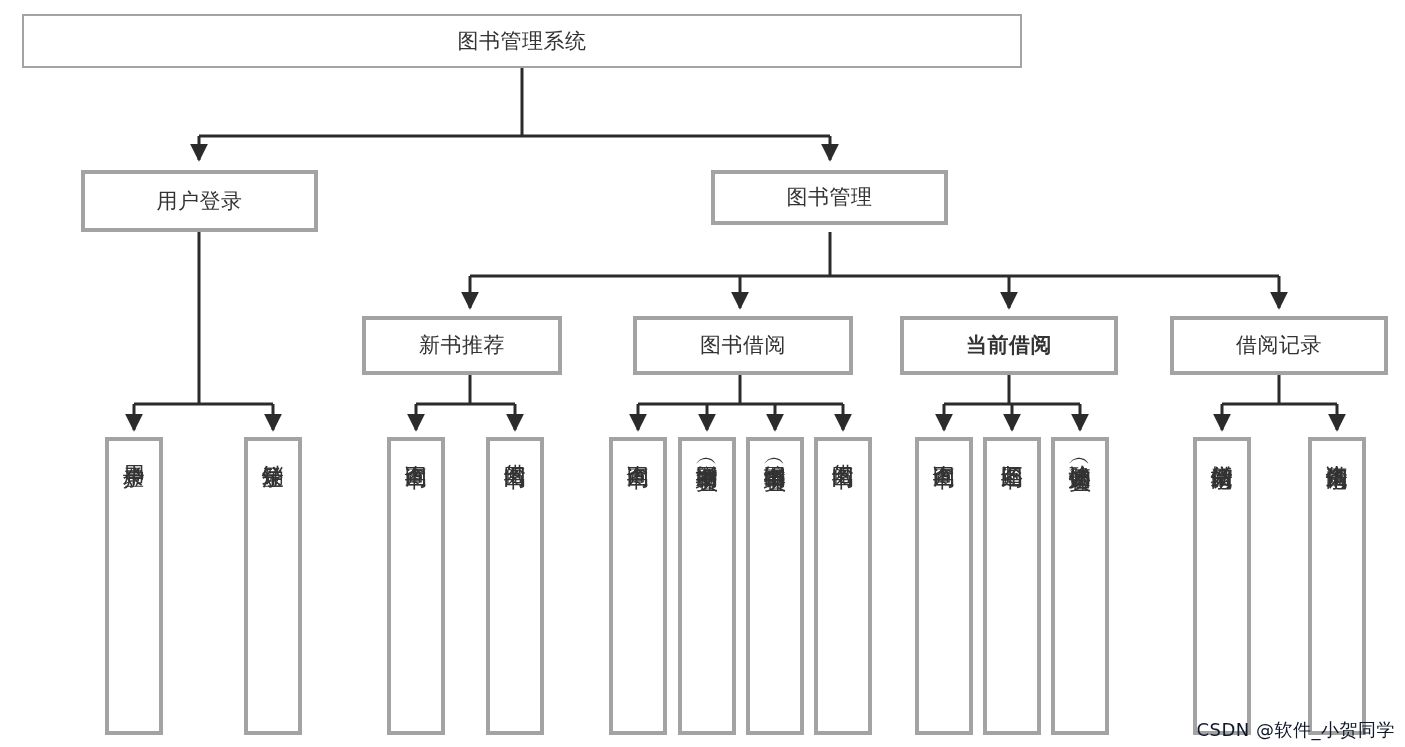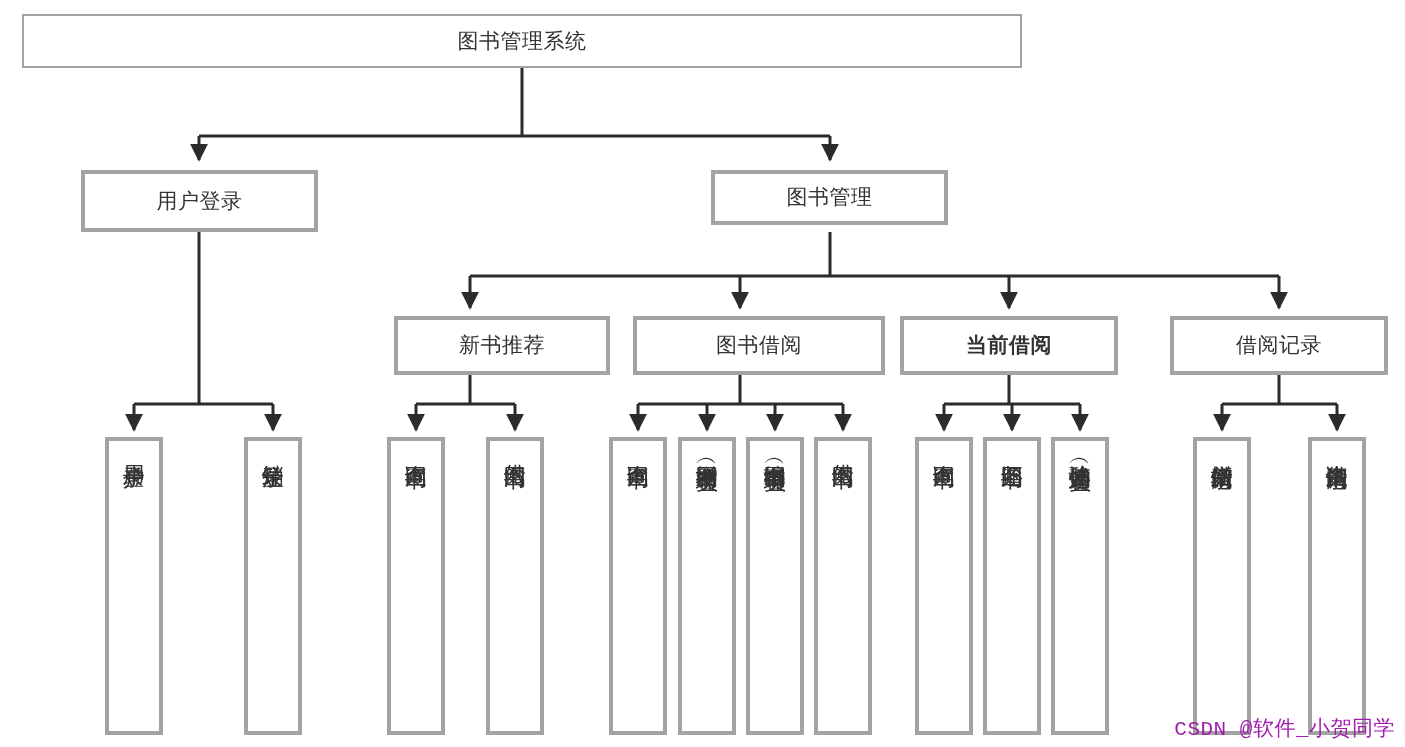--- a/index.html
+++ b/index.html
@@ -56,26 +56,25 @@
     font-size: 22px;
     line-height: 1.25;
     letter-spacing: 1px;
     white-space: nowrap;
     height: auto;
   }
   .watermark {
     position: absolute;
     right: 10px;
     bottom: 5px;
-    color: #a21caf;
-    font-size: 21px;
+    color: #0f172a;
+    font-size: 18px;
     letter-spacing: 0.5px;
     z-index: 3;
     white-space: nowrap;
-    font-family: Liberation Mono, monospace;
   }
 </style>
 </head>
 <body>
 
 <div id="canvas">
 
   <svg id="wires" viewBox="0 0 1405 747">
     <defs>
       <marker id="arrow" viewBox="0 0 10 10" refX="9" refY="5" markerWidth="6" markerHeight="6" orient="auto-start-reverse">
@@ -130,24 +129,24 @@
     <span class="node-label">图书管理系统</span>
   </div>
 
   <div class="node" style="left:81px; top:170px; width:237px; height:62px;">
     <span class="node-label">用户登录</span>
   </div>
   <div class="node" style="left:711px; top:170px; width:237px; height:55px;">
     <span class="node-label">图书管理</span>
   </div>
 
-  <div class="node" style="left:362px; top:316px; width:216px; height:59px;margin-left:32px;">
+  <div class="node" style="left:362px; top:316px; width:200px; height:59px;">
     <span class="node-label">新书推荐</span>
   </div>
-  <div class="node" style="left:633px; top:316px; width:252px; height:59px;">
+  <div class="node" style="left:633px; top:316px; width:220px; height:59px;">
     <span class="node-label">图书借阅</span>
   </div>
   <div class="node" style="left:900px; top:316px; width:218px; height:59px;font-weight:bold;">
     <span class="node-label">当前借阅</span>
   </div>
   <div class="node" style="left:1170px; top:316px; width:218px; height:59px;">
     <span class="node-label">借阅记录</span>
   </div>
 
   <div class="node leaf" style="left:105px; top:437px; width:58px; height:298px;">

